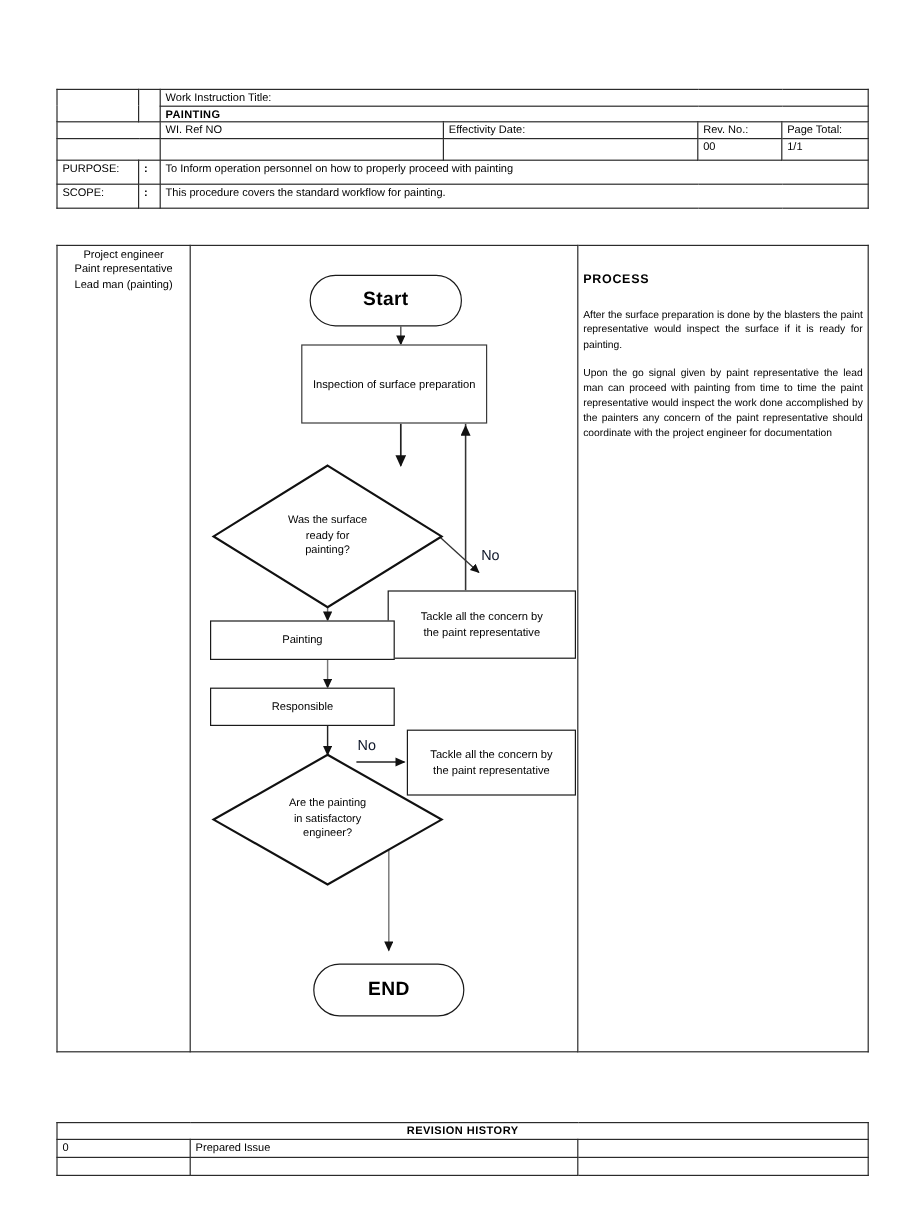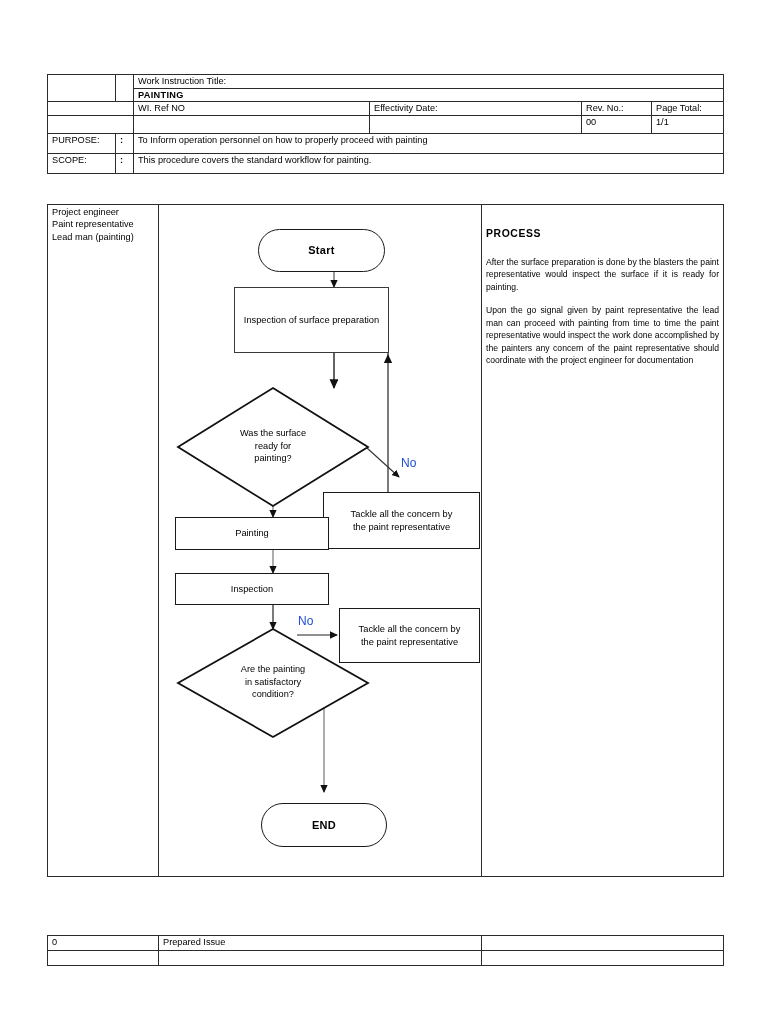--- a/index.html
+++ b/index.html
@@ -49,56 +49,56 @@
   
   #main-table { left: 47px; top: 168px; width: 676px; }
   #main-table td { vertical-align: top; }
   .col-head {
     text-align: center;
     font-weight: bold;
     font-size: 10.2px;
     padding: 2px 4px 3px 4px;
   }
   .col-head.left-al { text-align: left; }
-  .resp-cell { font-size: 9.2px; line-height: 1.35; padding: 3px 4px; }
+  .resp-cell { font-size: 9.2px; line-height: 1.35; padding: 3px 4px; text-align: center; }
 
   
   .flow-wrap { position: relative; height: 672px; padding: 0 !important; }
   #flow-svg { position: absolute; left: 0; top: 0; }
   .node {
     position: absolute;
     display: flex;
     align-items: center;
     justify-content: center;
     text-align: center;
     font-size: 9.3px;
     line-height: 1.3;
     background: #ffffff;
   }
   .n-term {
     border: 1.6px solid #1a1a1a;
     border-radius: 22px;
-    font-size: 11px;
+    font-size: 16px;
     font-weight: bold;
     letter-spacing: .3px;
     justify-content: center;
   }
   .n-proc  { border: 1.3px solid #3a3a3a; }
   .n-proc2 { border: 1.9px solid #1a1a1a; }
   .n-diamond-label {
     position: absolute;
     text-align: center;
     font-size: 9.2px;
     line-height: 1.38;
     pointer-events: none;
   }
   .edge-label {
     position: absolute;
     font-size: 12px;
-    color: #1d4ed8;
+    color: #0f172a;
   }
 
   
   .details-cell { padding: 6px 10px 6px 10px; }
   .det-head {
     text-align: left;
     font-weight: bold;
     font-size: 10.4px;
     letter-spacing: .6px;
     margin: 22px 0 16px 0;
@@ -219,21 +219,21 @@
 
             <polygon points="114,183 209,242 114,301 19,242" fill="#ffffff" stroke="#111" stroke-width="1.8"></polygon>
 
             <polygon points="114,424 209,478 114,532 19,478" fill="#ffffff" stroke="#111" stroke-width="1.8"></polygon>
           </svg>
 
           <div class="node n-term" style="left:99px; top:24px; width:127px; height:43px;">
             <span>Start</span>
           </div>
 
-          <div class="node n-proc" style="left:75px; top:82px; width:155px; height:66px;">
+          <div class="node n-proc" style="left:92px; top:82px; width:155px; height:66px;">
             <span>
               <span>Inspection of surface preparation</span>
             </span>
           </div>
 
           <div class="n-diamond-label" style="left:59px; top:222px; width:110px;">
             <div>Was the surface</div>
             <div>ready for</div>
             <div>painting?</div>
           </div>
@@ -243,34 +243,34 @@
           <div class="node n-proc2" style="left:164px; top:287px; width:157px; height:57px; flex-direction:column;">
             <span>Tackle all the concern by</span>
             <span>the paint representative</span>
           </div>
 
           <div class="node n-proc2" style="left:16px; top:312px; width:154px; height:33px;">
             <span>Painting</span>
           </div>
 
           <div class="node n-proc2" style="left:16px; top:368px; width:154px; height:32px;">
-            <span>Inspection</span>
+            <span>Responsible</span>
           </div>
 
           <div class="edge-label" style="left:139px; top:410px;">No</div>
 
           <div class="node n-proc2" style="left:180px; top:403px; width:141px; height:55px; flex-direction:column;">
             <span>Tackle all the concern by</span>
             <span>the paint representative</span>
           </div>
 
           <div class="n-diamond-label" style="left:62px; top:458px; width:104px;">
             <div>Are the painting</div>
             <div>in satisfactory</div>
-            <div>condition?</div>
+            <div>engineer?</div>
           </div>
 
           <div class="node n-term" style="left:102px; top:598px; width:126px; height:44px;">
             <span>END</span>
           </div>
 
         </td>
 
         <td class="details-cell">
           <div class="det-head">PROCESS</div>
@@ -282,20 +282,23 @@
   </table>
 
 
   <table class="tbl" id="rev-table">
     <colgroup>
       <col style="width:111px">
         <col style="width:323px">
         <col style="width:242px">
     </colgroup>
     <tbody>
+      <tr>
+        <td colspan="3" class="rev-banner">REVISION HISTORY</td>
+      </tr>
       <tr style="height:15px">
         <td class="ctr">0</td>
         <td>Prepared Issue</td>
         <td>&nbsp;</td>
       </tr>
       <tr style="height:15px">
         <td class="ctr">&nbsp;</td>
         <td>&nbsp;</td>
         <td>&nbsp;</td>
       </tr>

